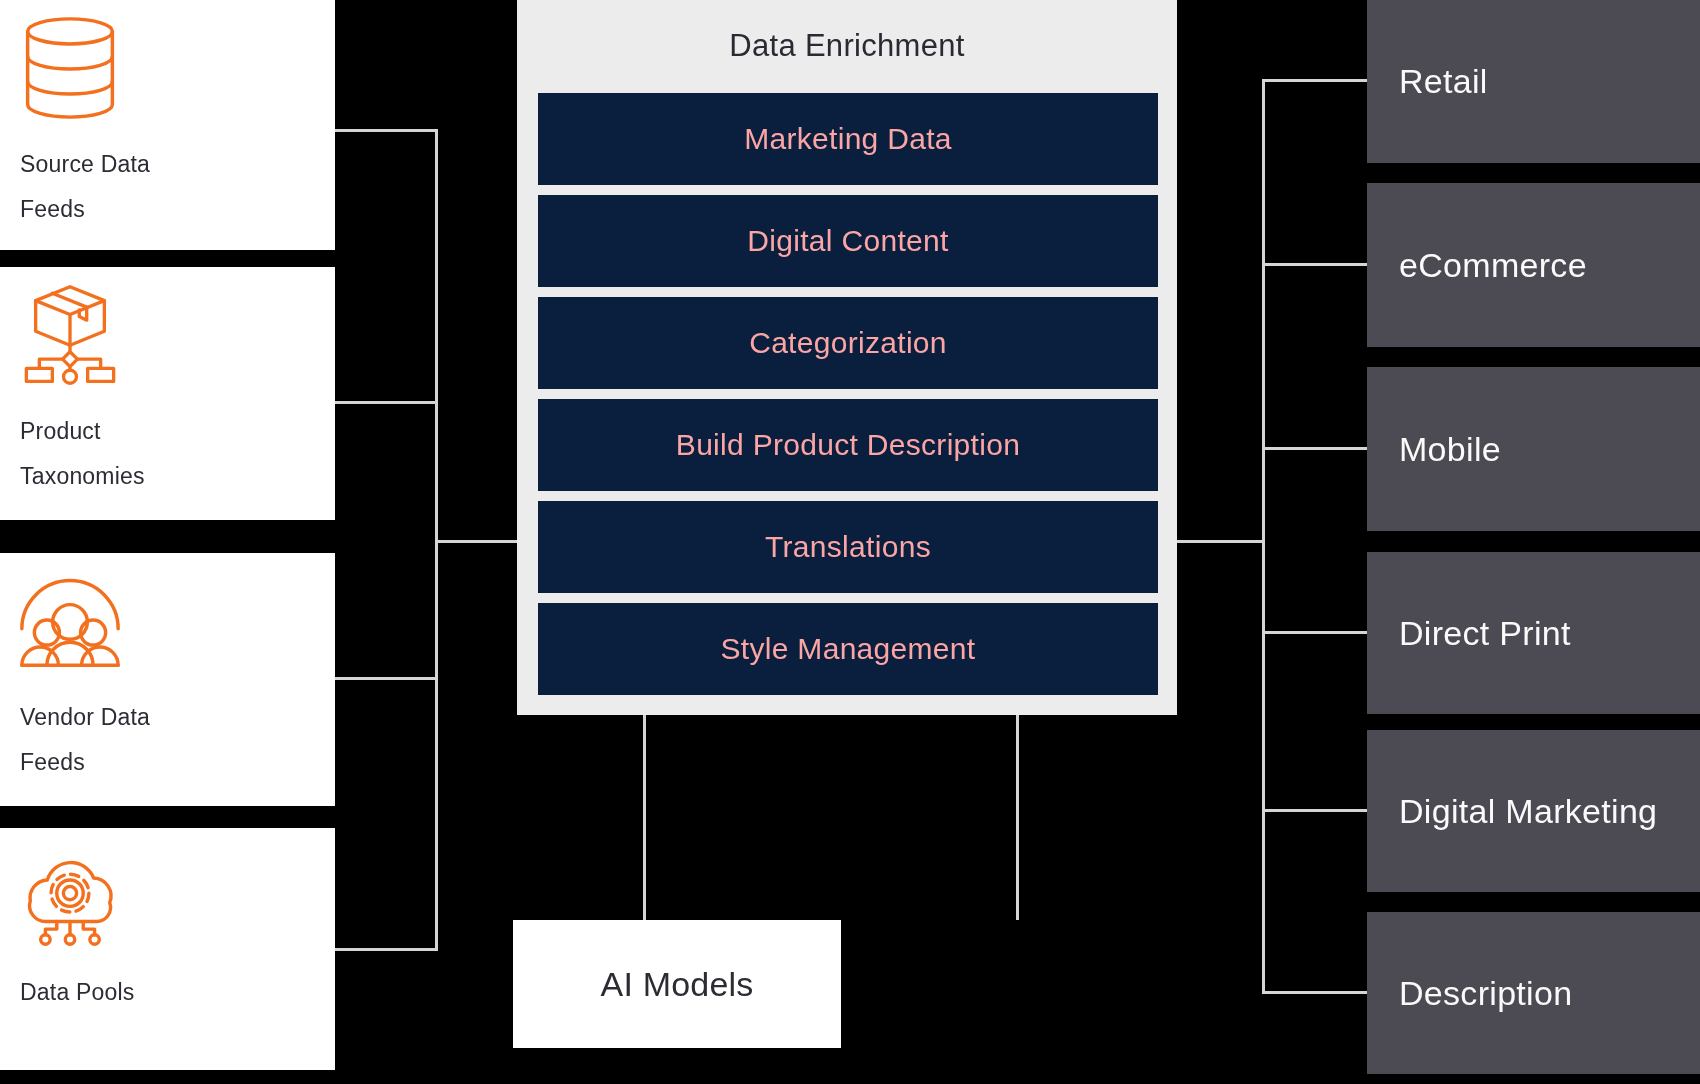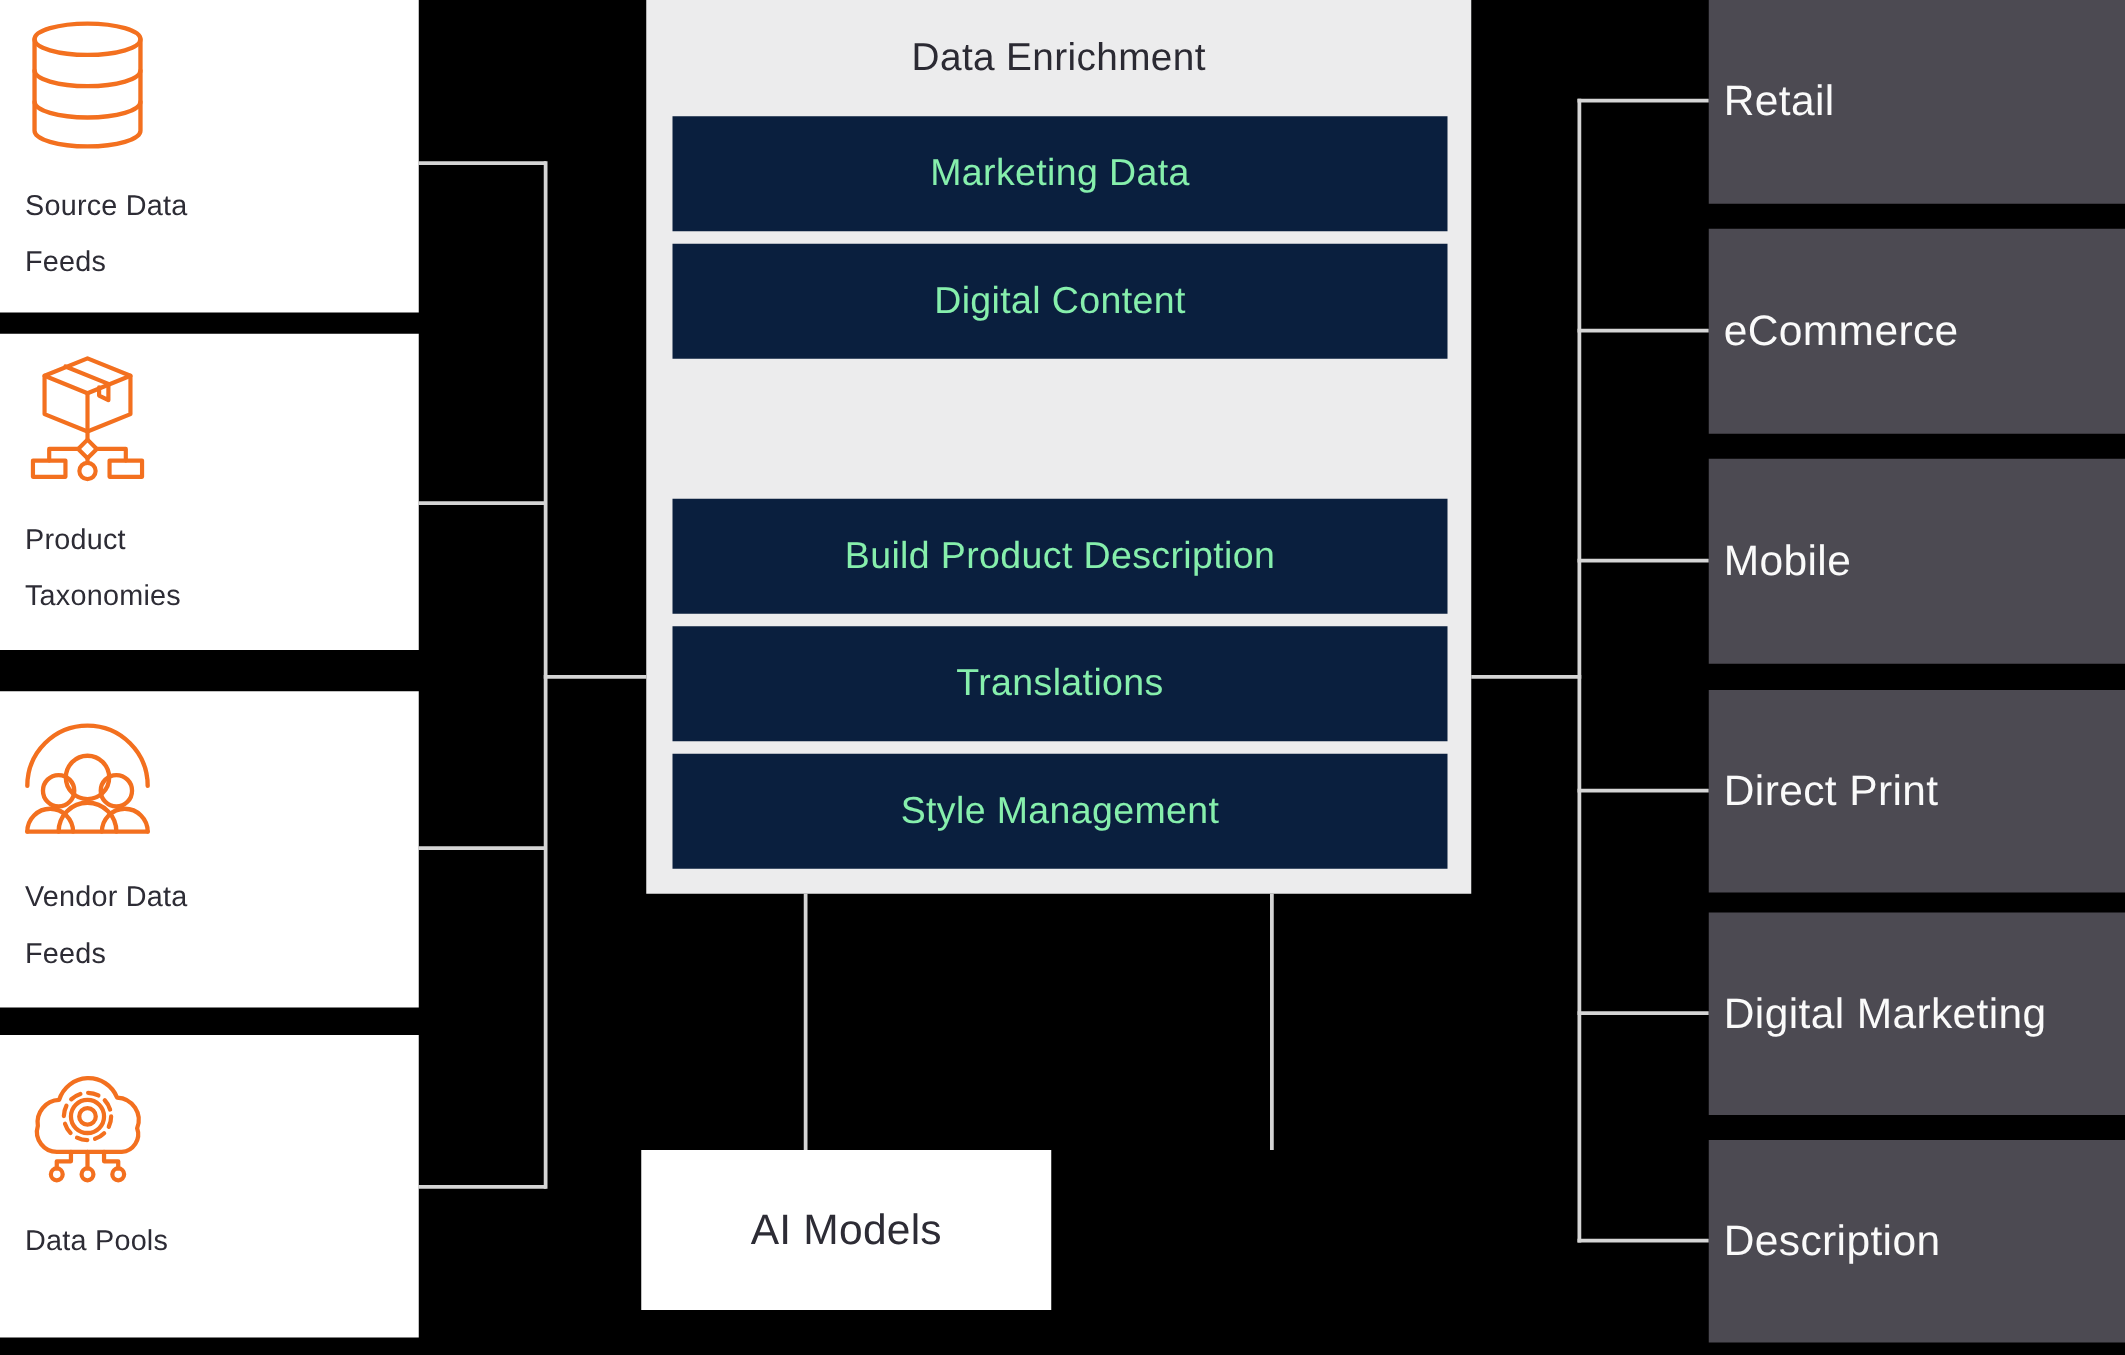--- a/index.html
+++ b/index.html
@@ -25,40 +25,40 @@
   }
 
   
   .panel{position:absolute;left:517px;top:0;width:660px;height:715px;background:#ECECED;}
   .panel-title{
     position:absolute;top:28px;left:0;width:100%;text-align:center;
     font-size:31px;font-weight:normal;color:#2B2A33;letter-spacing:.3px;
   }
   .enrich-row{
     position:absolute;left:21px;width:620px;height:92px;background:#0A1F3E;
-    color:#86efac;font-size:30px;font-weight:500;letter-spacing:.3px;
+    color:#fca5a5;font-size:30px;font-weight:500;letter-spacing:.3px;
     display:flex;align-items:center;justify-content:center;
   }
   .row-0{top:93px;}  .row-1{top:195px;} .row-2{top:297px;}
   .row-3{top:399px;} .row-4{top:501px;} .row-5{top:603px;}
 
   
   .bottom-box{
     position:absolute;top:920px;height:128px;background:#fff;color:#2D2C35;
     display:flex;align-items:center;justify-content:center;
     font-size:34px;font-weight:500;letter-spacing:.2px;
   }
   .ai-box{left:513px;width:328px;}
   .prompts-box{left:861px;width:317px;}
 
   
   .chan-box{
     position:absolute;left:1367px;width:333px;background:#4C4A52;color:#FAFAFA;
     display:flex;align-items:center;font-size:34px;letter-spacing:.3px;
-    padding-left:12px;box-sizing:border-box;white-space:nowrap;
+    padding-left:32px;box-sizing:border-box;white-space:nowrap;
   }
   .chan-0{top:0;height:163px;}
   .chan-1{top:183px;height:164px;}
   .chan-2{top:367px;height:164px;}
   .chan-3{top:552px;height:162px;}
   .chan-4{top:730px;height:162px;}
   .chan-5{top:912px;height:162px;}
 
   
   .hline,.vline{position:absolute;background:#D5D5D5;}
@@ -193,20 +193,21 @@
     <div class="card-label">
       <div>Data Pools</div>
       <div></div>
     </div>
   </div>
 
   <div class="panel">
     <div class="panel-title">Data Enrichment</div>
     <div class="enrich-row row-0">Marketing Data</div>
     <div class="enrich-row row-1">Digital Content</div>
+    <div class="enrich-row row-2">Categorization</div>
     <div class="enrich-row row-3">Build Product Description</div>
     <div class="enrich-row row-4">Translations</div>
     <div class="enrich-row row-5">Style Management</div>
   </div>
 
   <div class="bottom-box ai-box">AI Models</div>
 
   <div class="chan-box chan-0">Retail</div>
   <div class="chan-box chan-1">eCommerce</div>
   <div class="chan-box chan-2">Mobile</div>

